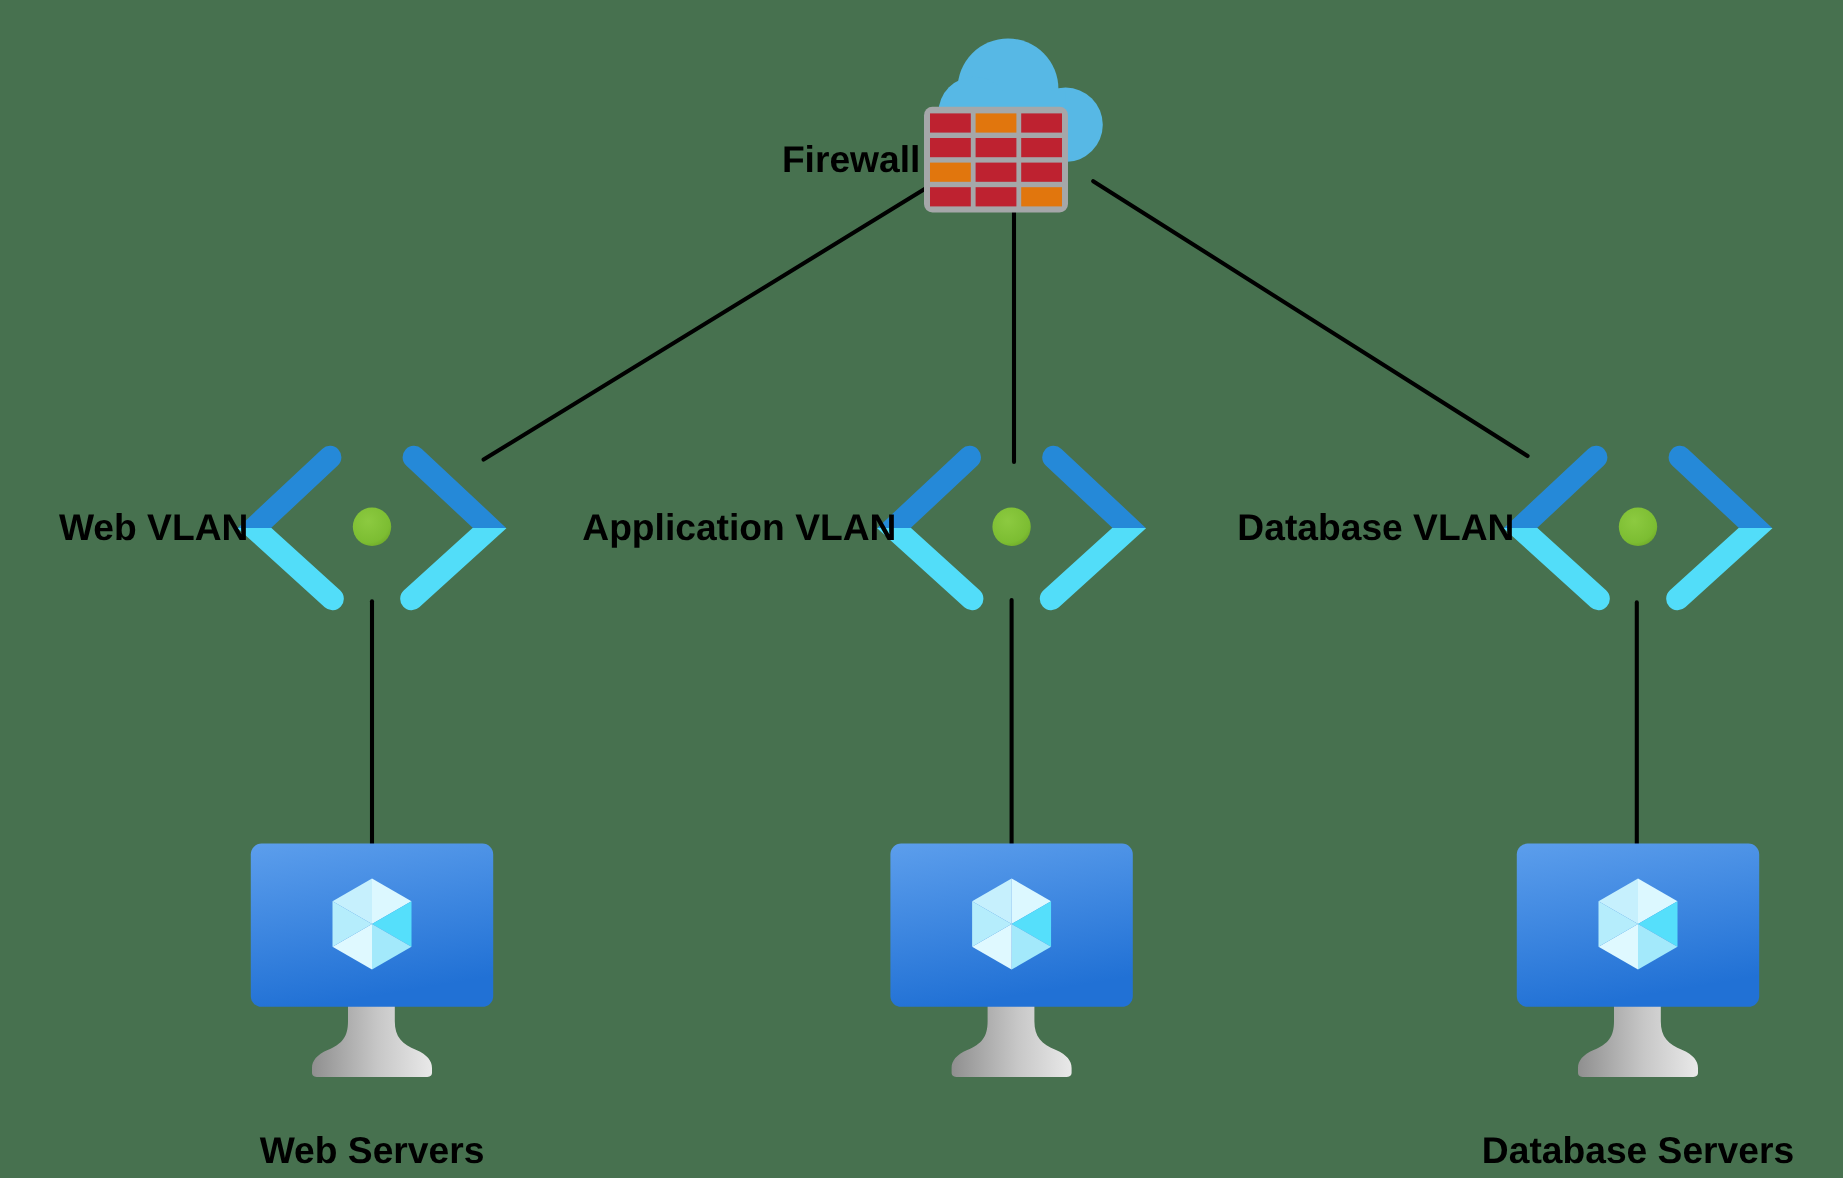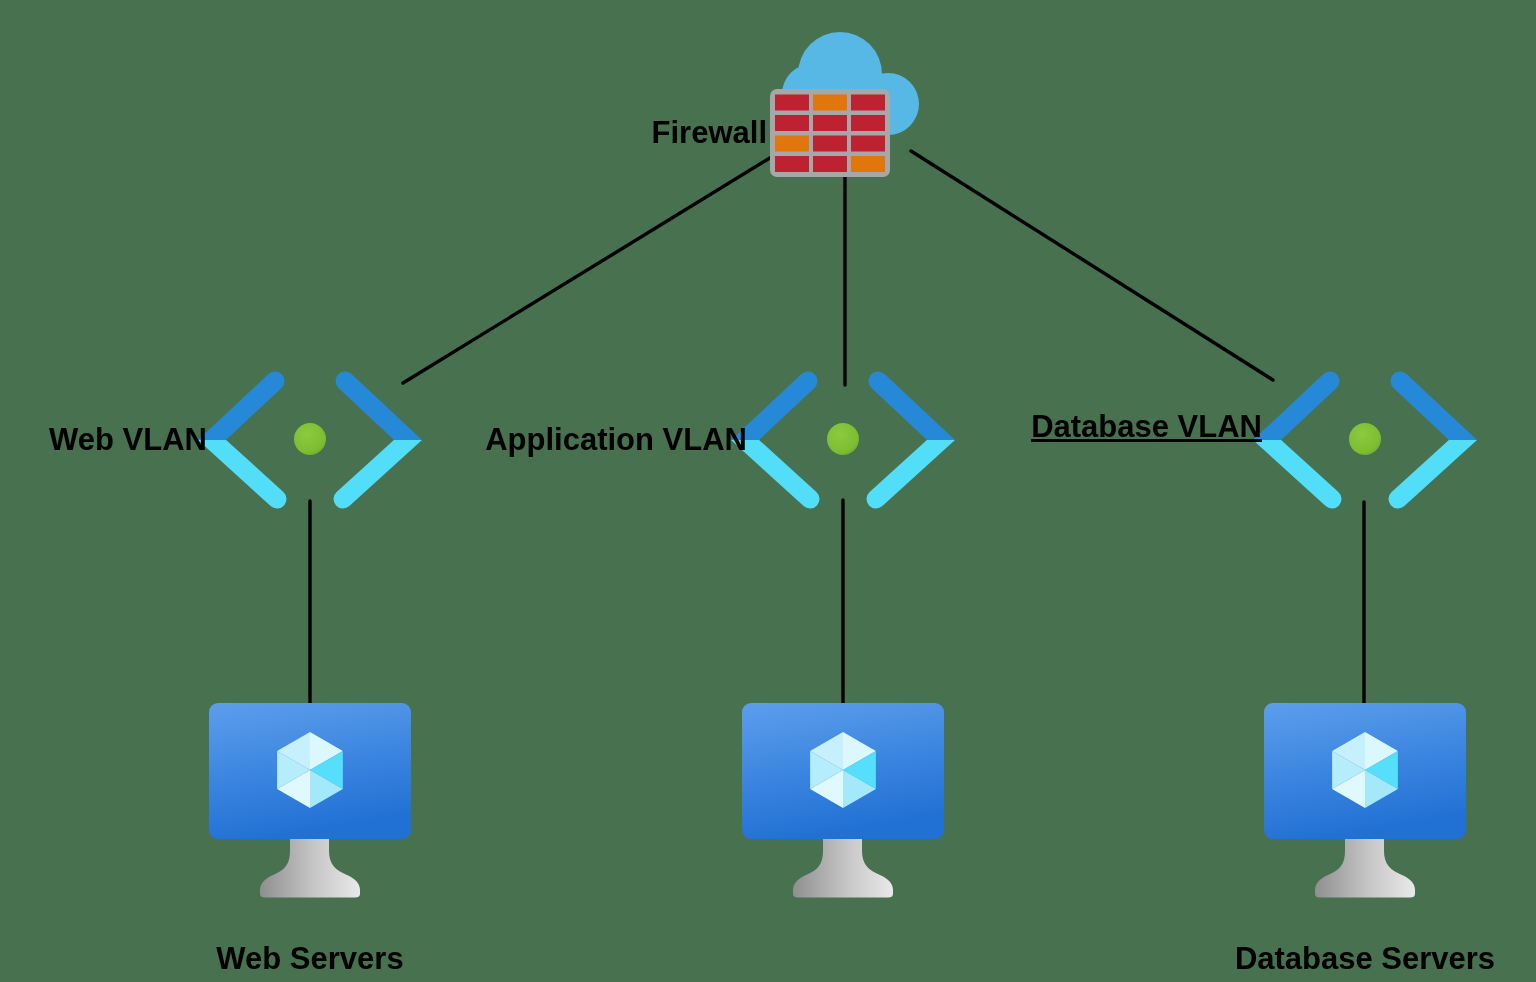--- a/index.html
+++ b/index.html
@@ -115,21 +115,21 @@
   <svg class="icon abs" style="left:1255px; top:370px;" width="220" height="140" viewBox="0 0 220 140">
     <g fill="none" stroke="url(#chevGrad)" stroke-width="19" stroke-linejoin="miter" stroke-linecap="round">
       <path d="M 75,11 L 12,70 L 77,129"></path>
       <path d="M 145,11 L 208,70 L 143,129"></path>
     </g>
     <circle cx="110" cy="69" r="16" fill="url(#dotGrad)"></circle>
   </svg>
 
   <div class="label right" style="left:440px; top:422px; width:307px;">Application VLAN</div>
   <div class="label right" style="left:0px; top:422px; width:207px;">Web VLAN</div>
-  <div class="label right" style="left:960px; top:409px; width:302px;text-decoration:underline;">Database VLAN</div>
+  <div class="label right" style="left:960px; top:422px; width:302px;">Database VLAN</div>
 
   <svg class="icon abs" style="left:208px; top:703px;" width="204" height="200" viewBox="0 0 204 200">
     <path fill="url(#standGrad)" d="M 82,134 L 121,134 L 121,148 C 121,161 127,167 139,172 C 148,176 152,181 152,187 L 152,191 C 152,193.5 150,194.5 147,194.5 L 57,194.5 C 54,194.5 52,193.5 52,191 L 52,187 C 52,181 56,176 65,172 C 77,167 82,161 82,148 Z"></path>
     <rect x="1" y="0" width="202" height="136" rx="9" fill="url(#screenGrad)"></rect>
     <g transform="translate(102,67)">
       <polygon points="0,0 0,-38 -32.9,-19" fill="#C6F0FD"></polygon>
       <polygon points="0,0 0,-38 32.9,-19" fill="#DCF8FF"></polygon>
       <polygon points="0,0 32.9,-19 32.9,19" fill="#55DFFB"></polygon>
       <polygon points="0,0 32.9,19 0,38" fill="#A3E9FB"></polygon>
       <polygon points="0,0 0,38 -32.9,19" fill="#DFF9FF"></polygon>

